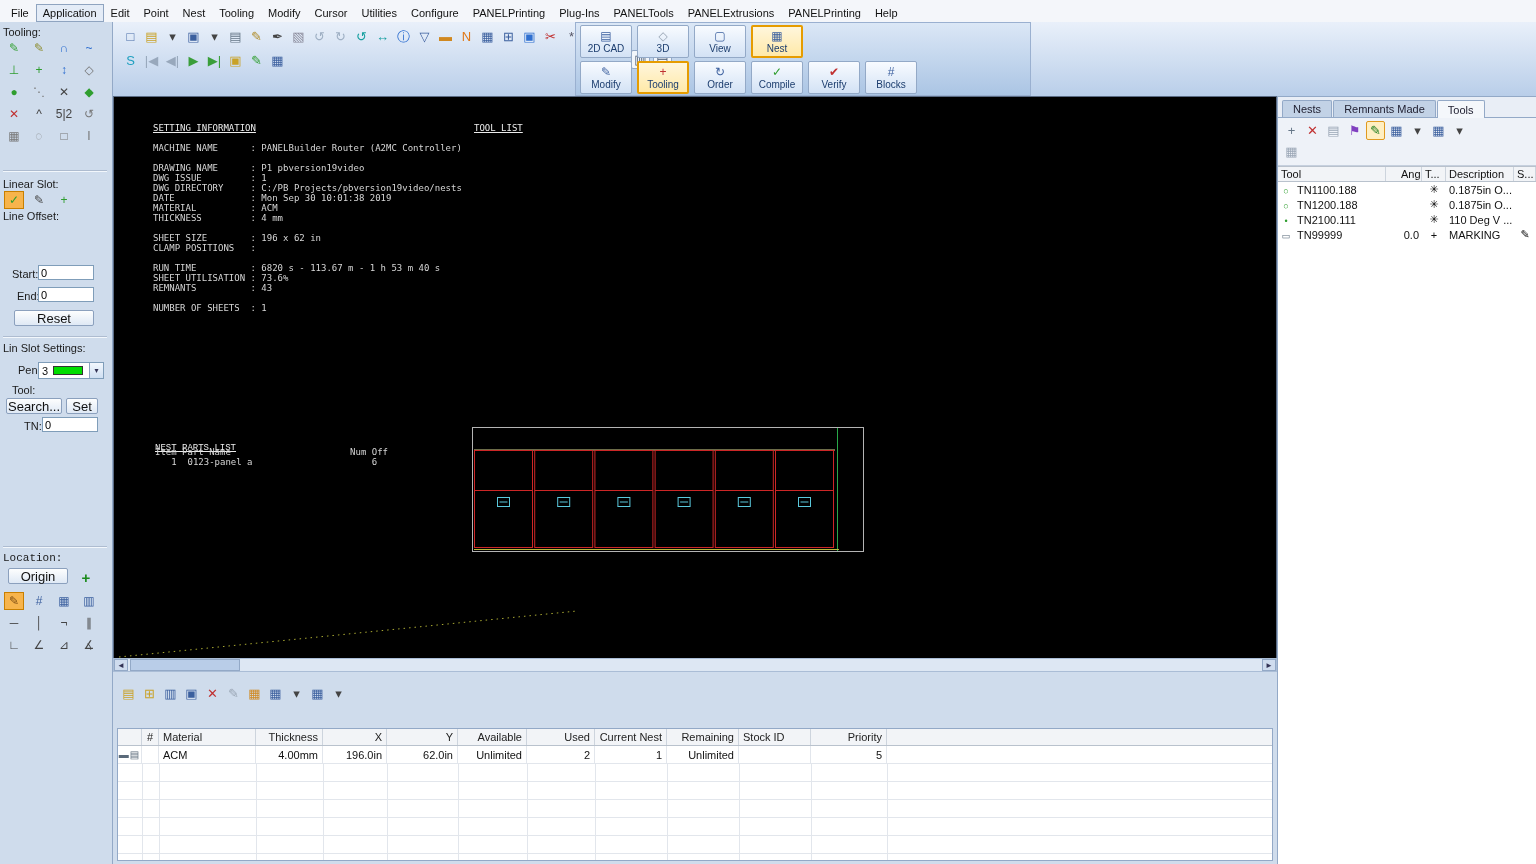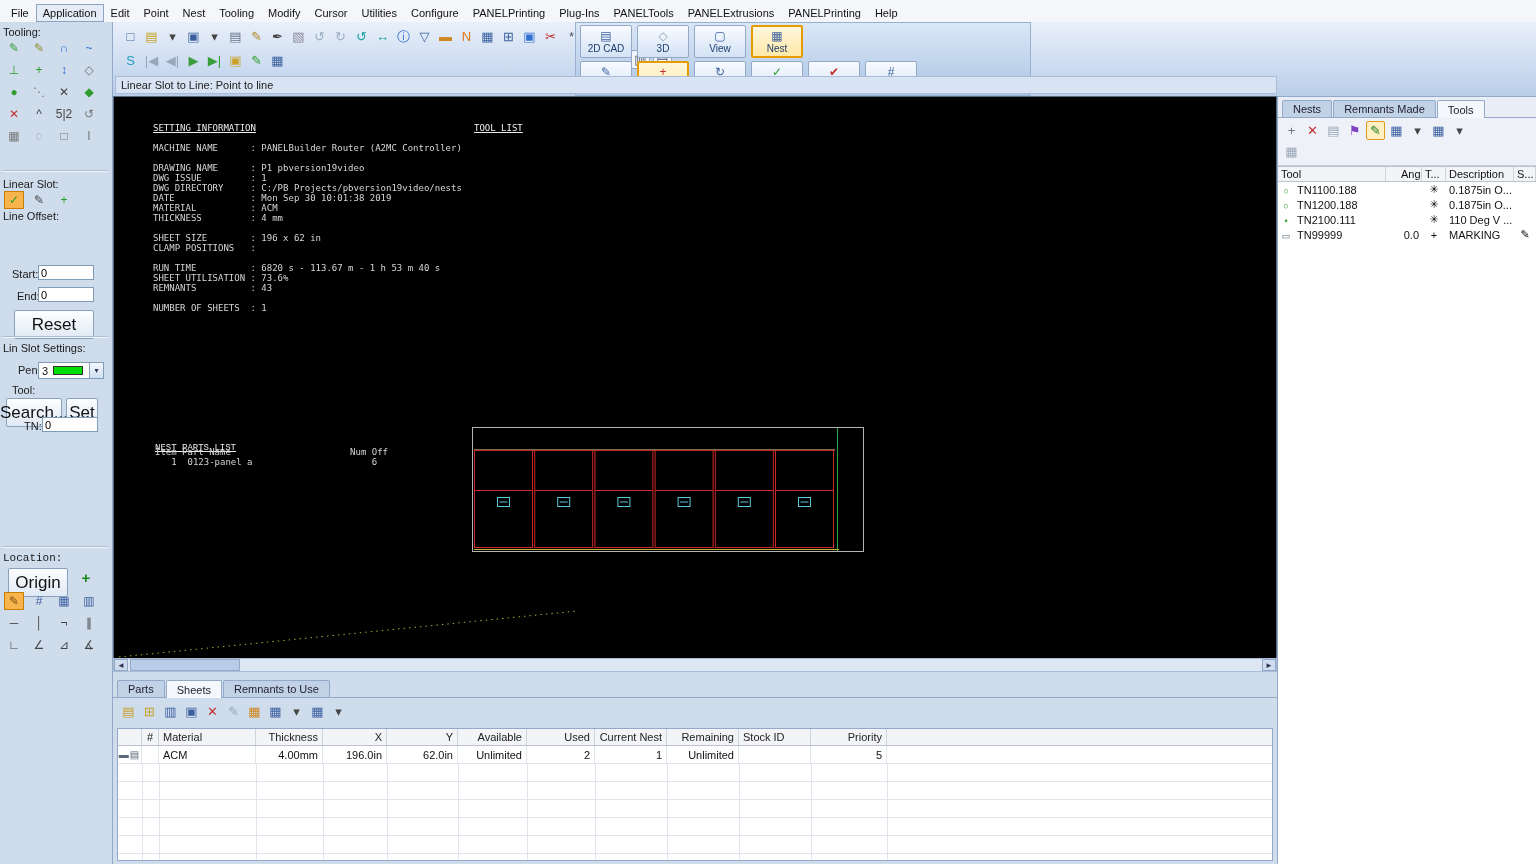--- a/index.html
+++ b/index.html
@@ -30,21 +30,21 @@
   .bigbtn.active{border:2px solid #e69c00;background:linear-gradient(#fff6dc,#ffe9a8);}
 
   
   #sidebar{position:absolute;left:0;top:22px;width:113px;height:842px;background:#cfdcec;border-right:1px solid #93a9c7;}
   .sb-label{position:absolute;left:3px;color:#1a1a1a;white-space:nowrap;}
   .icon-grid{position:absolute;display:grid;grid-template-columns:repeat(4,25px);row-gap:4px;}
   .sbi{width:20px;height:18px;display:flex;align-items:center;justify-content:center;border:1px solid transparent;}
   .sbi .glyph{font-size:12px;line-height:1;}
   .sbi.active{background:#f7b44c;border:1px solid #c87f00;}
   .sb-input{position:absolute;width:56px;height:15px;border:1px solid #7f9db9;font:11px "Liberation Sans",sans-serif;padding:0 2px;background:#fff;}
-  .sb-btn{position:absolute;height:29px;border:1px solid #8ba0bd;background:linear-gradient(#fdfefe,#dfe9f5);font-size:17px;display:flex;align-items:center;justify-content:center;border-radius:2px;}
+  .sb-btn{position:absolute;height:16px;border:1px solid #8ba0bd;background:linear-gradient(#fdfefe,#dfe9f5);font-size:13px;display:flex;align-items:center;justify-content:center;border-radius:2px;}
   .groove{position:absolute;left:3px;width:104px;height:2px;border-top:1px solid #aebcd0;border-bottom:1px solid #f2f7fc;}
   #pen-combo{position:absolute;left:38px;top:340px;width:66px;height:17px;background:#fff;border:1px solid #7f9db9;display:flex;align-items:center;}
   #pen-combo .pen-val{width:12px;padding-left:3px;}
   #pen-combo .pen-swatch{width:30px;height:9px;border:1px solid #333;margin-left:2px;}
   #pen-combo .pen-arrow{margin-left:auto;width:14px;height:15px;background:linear-gradient(#f2f7fd,#cfdff2);border-left:1px solid #8ba0bd;display:flex;align-items:center;justify-content:center;font-size:8px;color:#335;}
 
   
   #canvas{position:absolute;left:113px;top:96px;width:1164px;height:562px;background:#000;border:1px solid #5a6b84;border-bottom:none;}
   .ctitle{position:absolute;color:#ececec;font:9px/10px "DejaVu Sans Mono",monospace;text-decoration:underline;white-space:pre;}
   .ctext{position:absolute;color:#d6d6d6;font:9px/10px "DejaVu Sans Mono",monospace;white-space:pre;}
@@ -422,23 +422,20 @@
         </div>
         <div class="bigbtn">
           <span class="glyph" style="color: rgb(192, 48, 48);">✔</span>
           <span class="bb-label">Verify</span>
         </div>
         <div class="bigbtn">
           <span class="glyph" style="color: rgb(59, 95, 158);">#</span>
           <span class="bb-label">Blocks</span>
         </div>
       </div>
-    <div id="statusbar">
-      <span>Linear Slot to Line: Point to line</span>
-    </div>
   </div>
 
   <div id="canvas">
     <div class="ctitle" style="left:39px;top:26px;">SETTING INFORMATION</div>
     <div class="ctext" style="left:39px;top:46px;">MACHINE NAME      : PANELBuilder Router (A2MC Controller)
 
 DRAWING NAME      : P1 pbversion19video
 DWG ISSUE         : 1
 DWG DIRECTORY     : C:/PB Projects/pbversion19video/nests
 DATE              : Mon Sep 30 10:01:38 2019
@@ -493,26 +490,20 @@
   </div>
 
   <div id="hscroll">
     <span class="scroll-btn">◄</span>
     <span id="hthumb"></span>
     <span class="spacer"></span>
     <span class="scroll-btn">►</span>
   </div>
 
   <div id="bottom">
-    <div class="tabstrip">
-
-    <span class="tab">Parts</span>
-        <span class="tab active">Sheets</span>
-        <span class="tab">Remnants to Use</span>
-      </div>
     <div class="toolbar">
 
     <span class="tbi">
           <span class="glyph" style="color: rgb(201, 162, 39);">▤</span>
         </span>
         <span class="tbi">
           <span class="glyph" style="color: rgb(201, 162, 39);">⊞</span>
         </span>
         <span class="tbi">
           <span class="glyph" style="color: rgb(59, 95, 158);">▥</span>

